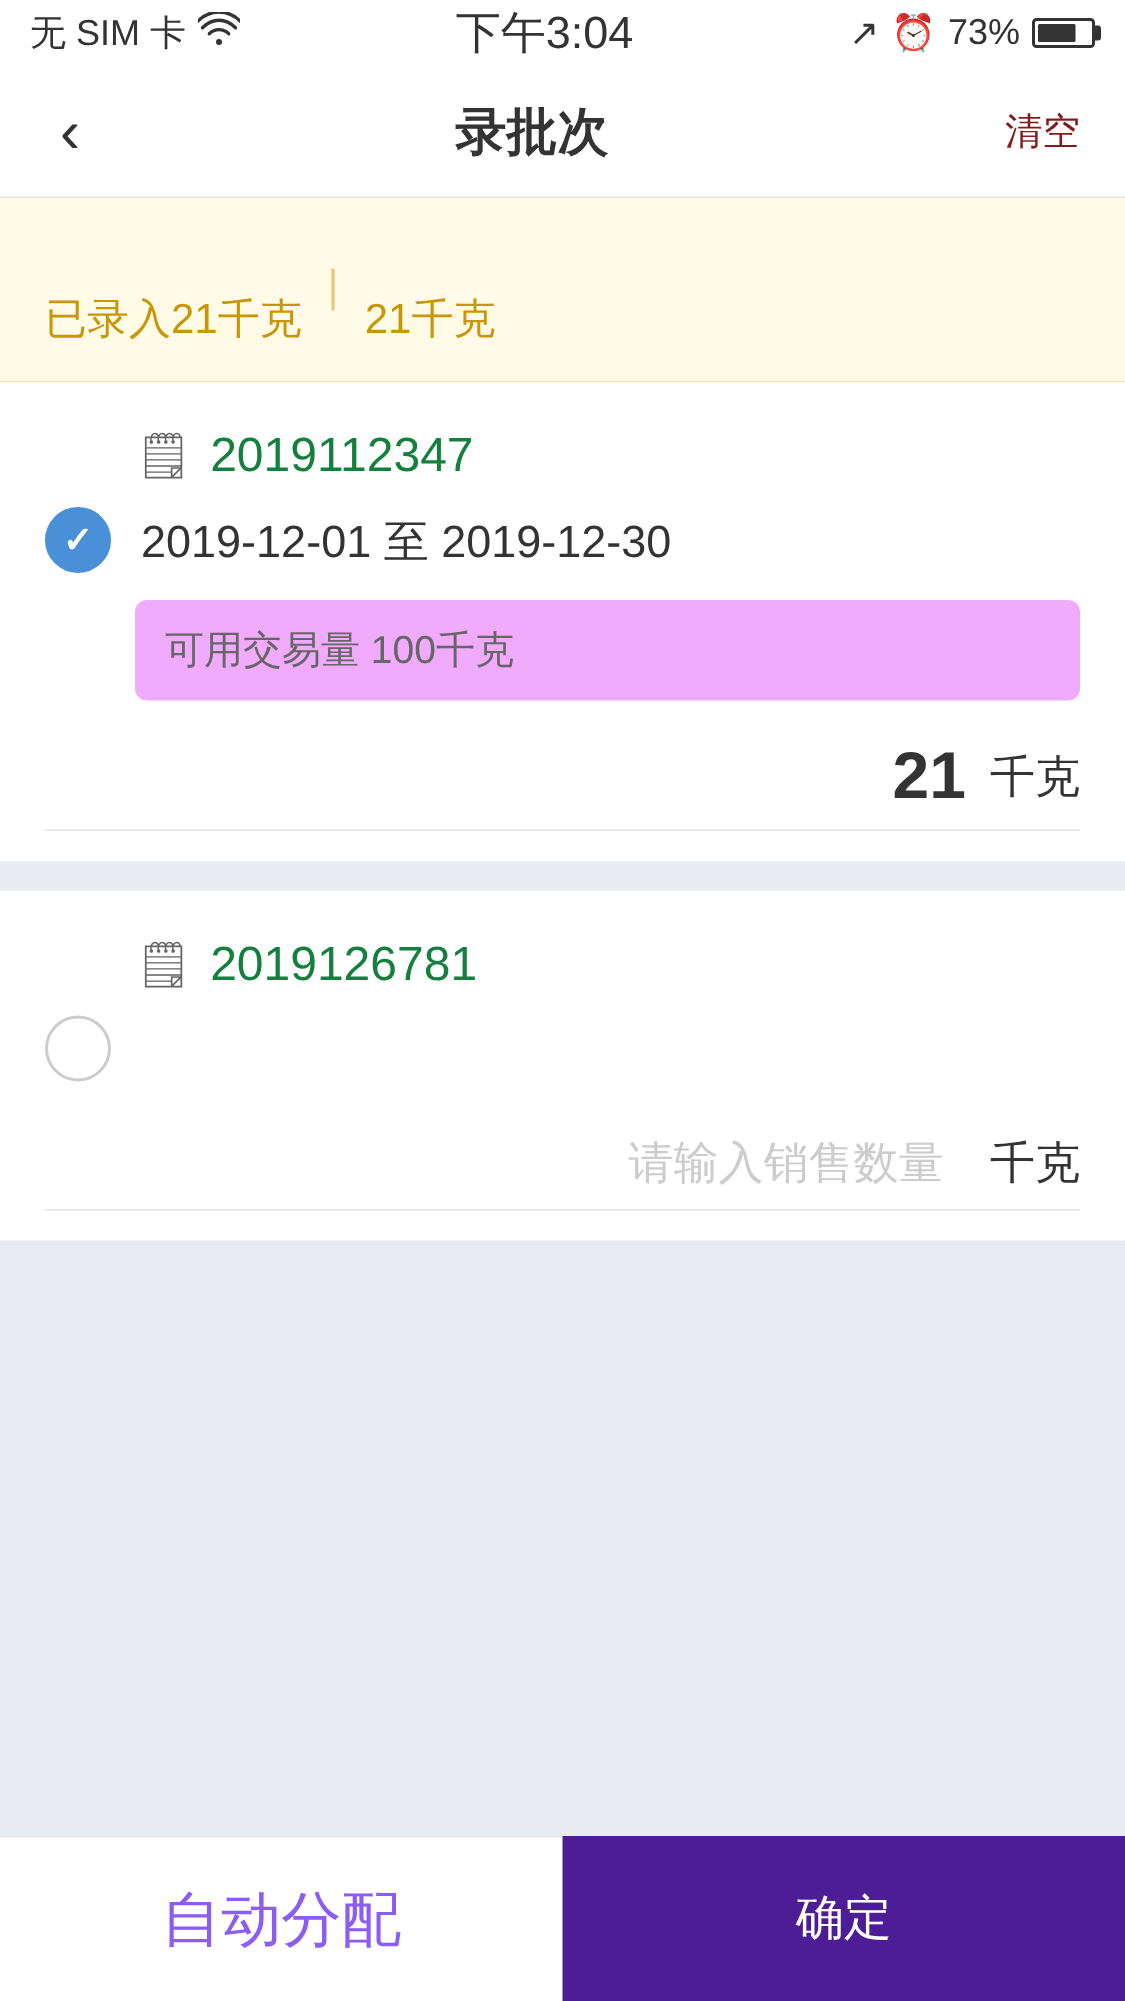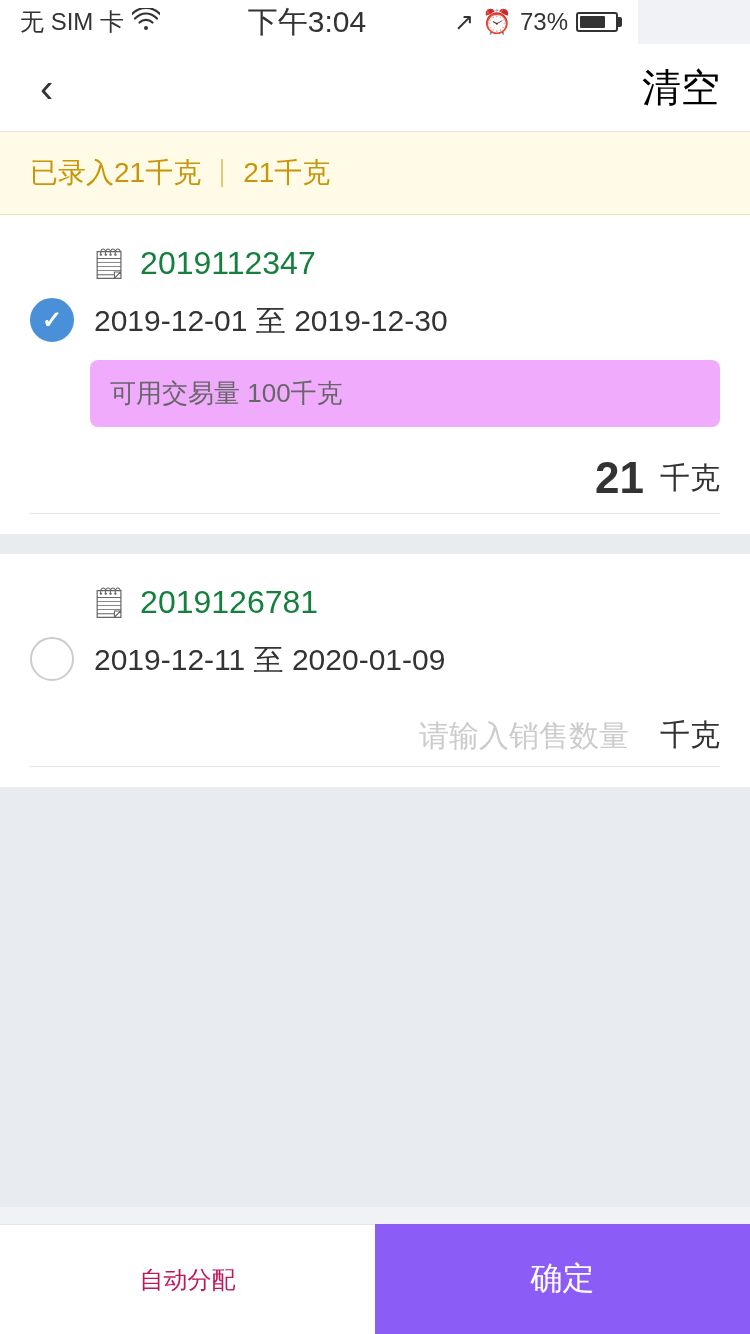--- a/index.html
+++ b/index.html
@@ -8,21 +8,21 @@
       width: 750px;
       min-height: 1334px;
       font-family: -apple-system, "PingFang SC", "Helvetica Neue", Arial, sans-serif;
       background: #f0f2f5;
       font-size: 28px;
       color: #333;
     }
 
     
     .status-bar {
-      width: 638px;
+      width: 750px;
       height: 44px;
       background: #fff;
       display: flex;
       align-items: center;
       justify-content: space-between;
       padding: 0 20px;
       font-size: 26px;
       font-weight: 500;
     }
     .status-left {
@@ -90,40 +90,41 @@
       cursor: pointer;
       padding: 10px;
       line-height: 1;
     }
     .nav-title {
       font-size: 34px;
       font-weight: 600;
       color: #333;
     }
     .nav-clear {
-      font-size: 39px;
-      color: #000000;
+      font-size: 25px;
+      color: #7f1d1d;
       cursor: pointer;
       margin-left: 24px;
     }
 
     
     .summary-bar {
       width: 750px;
       background: #fffbe6;
       padding: 22px 30px;
       display: flex;
       align-items: center;
       gap: 20px;
       border-bottom: 1px solid #f0e6c0;
     }
     .summary-item {
       font-size: 28px;
       color: #c8960a;
       font-weight: 500;
+      margin-top: 40px;
     }
     .summary-divider {
       width: 2px;
       height: 28px;
       background: #c8960a;
       opacity: 0.5;
     }
 
     
     .batch-card {
@@ -258,35 +259,35 @@
       display: flex;
       position: fixed;
       bottom: 0;
       left: 0;
     }
     .bottom-btn-auto {
       flex: 1;
       display: flex;
       align-items: center;
       justify-content: center;
-      font-size: 24px;
-      color: #be185d;
+      font-size: 40px;
+      color: #8b5cf6;
       background: #fff;
       border: none;
       cursor: pointer;
       border-top: 1px solid #e5e5e5;
     }
     .bottom-btn-confirm {
       flex: 1;
       display: flex;
       align-items: center;
       justify-content: center;
       font-size: 32px;
       color: #fff;
-      background: #8b5cf6;
+      background: #4c1d95;
       border: none;
       cursor: pointer;
       text-align: right;
     }
   </style>
 </head>
 <body>
 
 <div class="status-bar">
   <div class="status-left">
@@ -308,20 +309,21 @@
     <span>⏰</span>
     <span style="font-size:24px;">73%</span>
     <span class="battery-icon">
       <span class="battery-fill"></span>
     </span>
   </div>
 </div>
 
 <div class="nav-bar">
   <span class="nav-back">‹</span>
+  <span class="nav-title">录批次</span>
   <span class="nav-clear">清空</span>
 </div>
 
 <div class="summary-bar">
   <span class="summary-item">已录入21千克</span>
   <div class="summary-divider"></div>
   <span class="summary-item">21千克</span>
 </div>
 
 <div class="batch-card">
@@ -342,21 +344,20 @@
 
 <div class="card-separator"></div>
 
 <div class="batch-card">
   <div class="batch-header">
     <span class="batch-icon">🗒</span>
     <span class="batch-id">2019126781</span>
   </div>
   <div class="batch-date-row">
     <div class="radio-btn"></div>
-    <span class="batch-date">2019-12-11 至 2020-01-09</span>
   </div>
   <div class="batch-input-row">
     <input class="batch-input" type="number" placeholder="请输入销售数量" style="">
     <span class="batch-unit">千克</span>
   </div>
 </div>
 
 <div class="empty-area"></div>
 
 <div class="bottom-bar">

